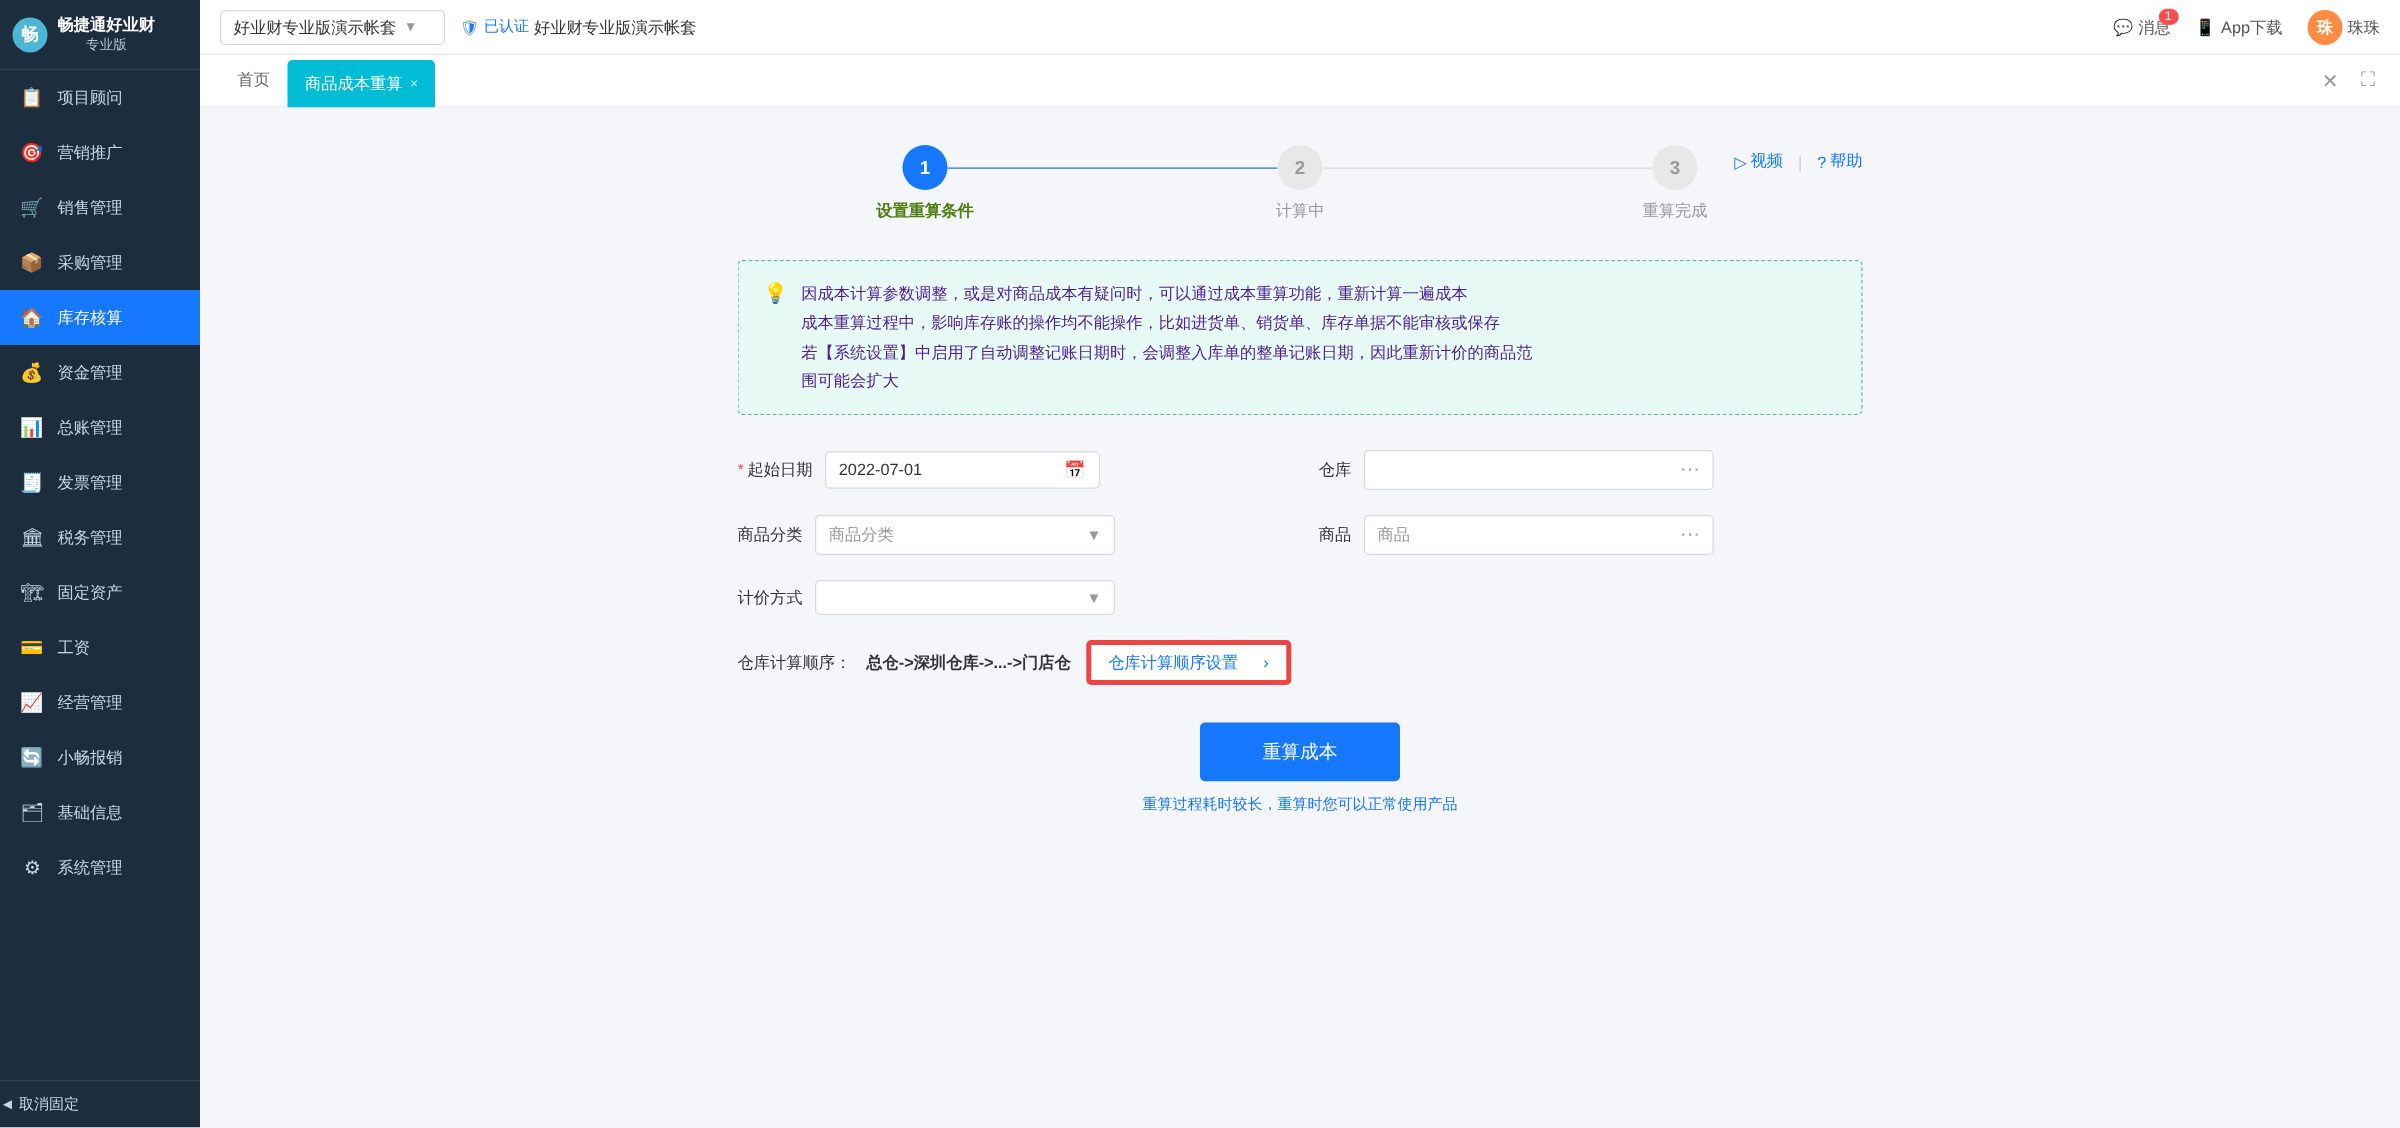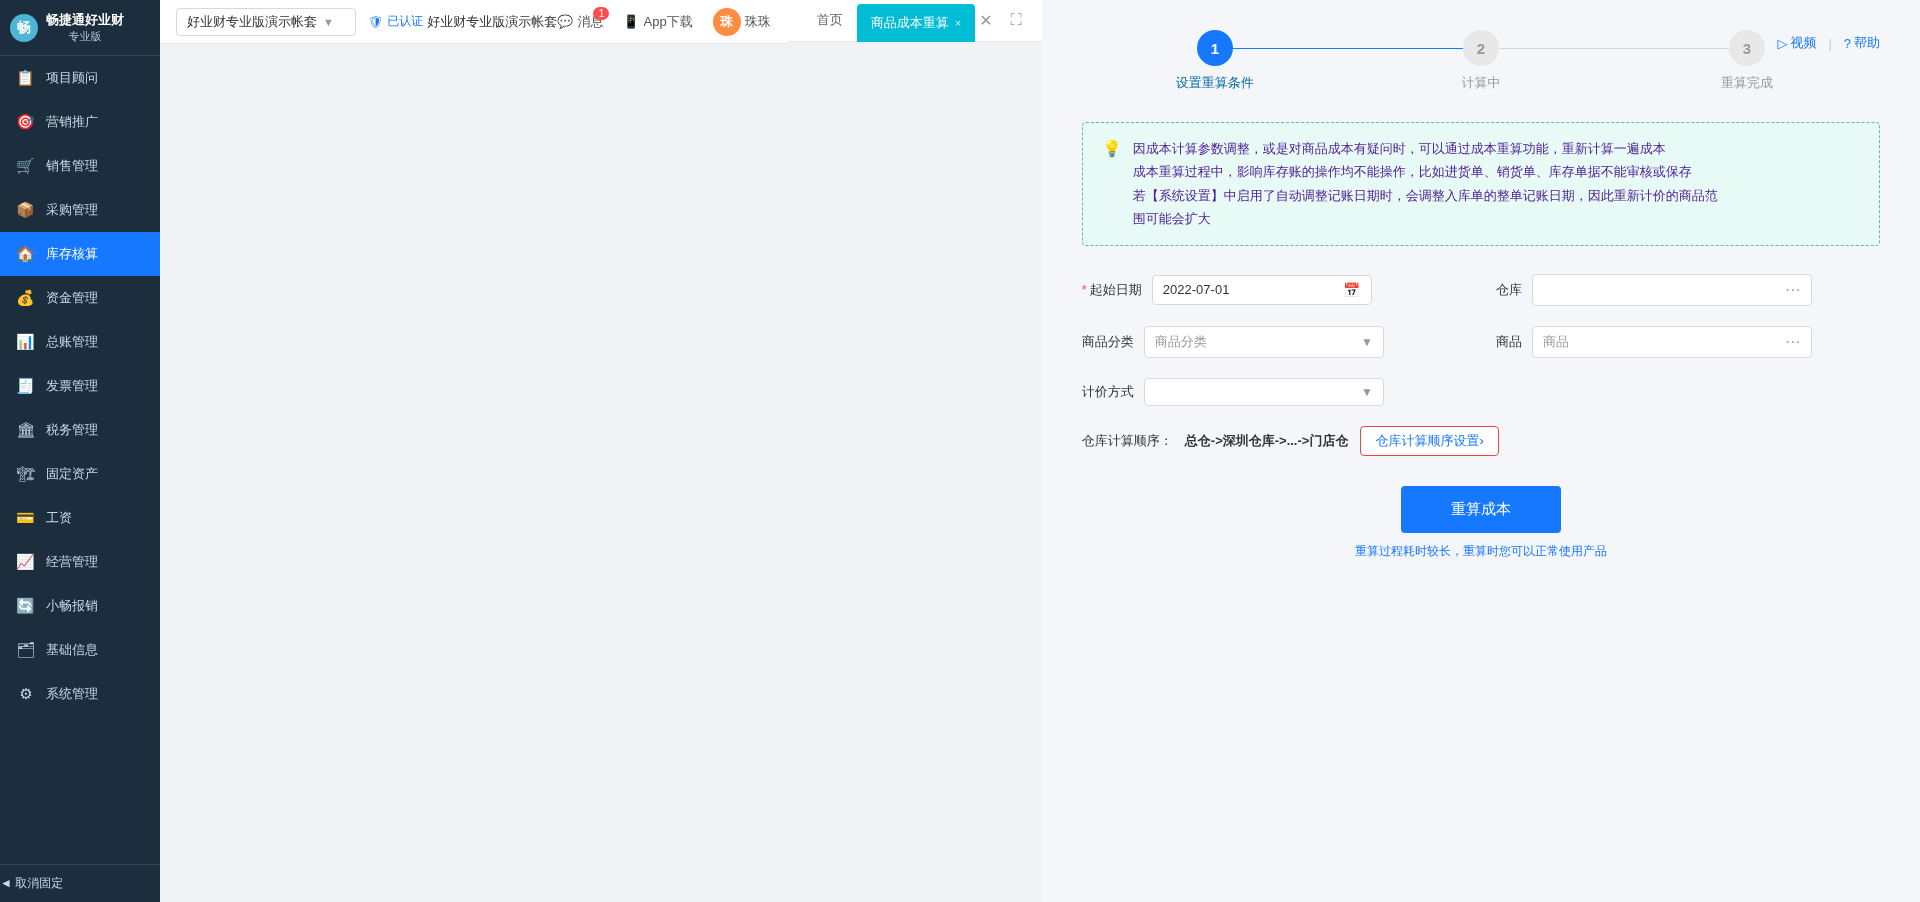--- a/index.html
+++ b/index.html
@@ -57,21 +57,21 @@
       font-size: 12px;
       cursor: pointer;
       display: flex; align-items: center; gap: 6px;
       border-top: 1px solid rgba(255,255,255,0.1);
     }
 
     
     .main-wrapper {
       flex: 1;
       display: flex;
-      flex-direction: row;
+      flex-direction: column;
       height: 902px;
       overflow: hidden;
     }
 
     
     .top-header {
       background: #fff;
       border-bottom: 1px solid #e8e8e8;
       display: flex;
       align-items: center;
@@ -168,21 +168,21 @@
     .step-circle {
       width: 36px; height: 36px;
       border-radius: 50%;
       display: flex; align-items: center; justify-content: center;
       font-size: 15px; font-weight: bold;
       z-index: 1;
       background: #e8e8e8; color: #999;
     }
     .step-circle.active { background: #1677ff; color: white; }
     .step-label { font-size: 13px; margin-top: 8px; color: #333; text-align: center; }
-    .step-label.active { color: #0369a1; font-weight: normal; }
+    .step-label.active { color: #4d7c0f; font-weight: bold; }
     .step-label.inactive { color: #999; }
     .step-line {
       position: absolute; top: 18px; left: calc(50% + 18px);
       right: calc(-50% + 18px);
       height: 1px; background: #d9d9d9;
     }
     .step-line.active { background: #1677ff; }
 
     
     .info-box {
@@ -237,27 +237,27 @@
 
     
     .warehouse-order-row {
       display: flex; align-items: center; gap: 12px;
       margin-bottom: 24px;
     }
     .warehouse-order-label { font-size: 13px; color: #333; }
     .warehouse-order-value { font-size: 13px; color: #333; font-weight: bold; }
     .warehouse-order-btn {
       background: white;
-      border: 1px solid #ef4444;
+      border: 4px solid #ef4444;
       color: #1677ff;
       border-radius: 4px;
       padding: 5px 14px;
       font-size: 13px;
       cursor: pointer;
-      display: flex; align-items: center; gap: 0;
+      display: flex; align-items: center; gap: 20px;
     }
 
     
     .action-section { text-align: center; margin-top: 30px; }
     .recalc-btn {
       background: #1677ff;
       color: white;
       border: none;
       border-radius: 4px;
       padding: 14px 50px;

